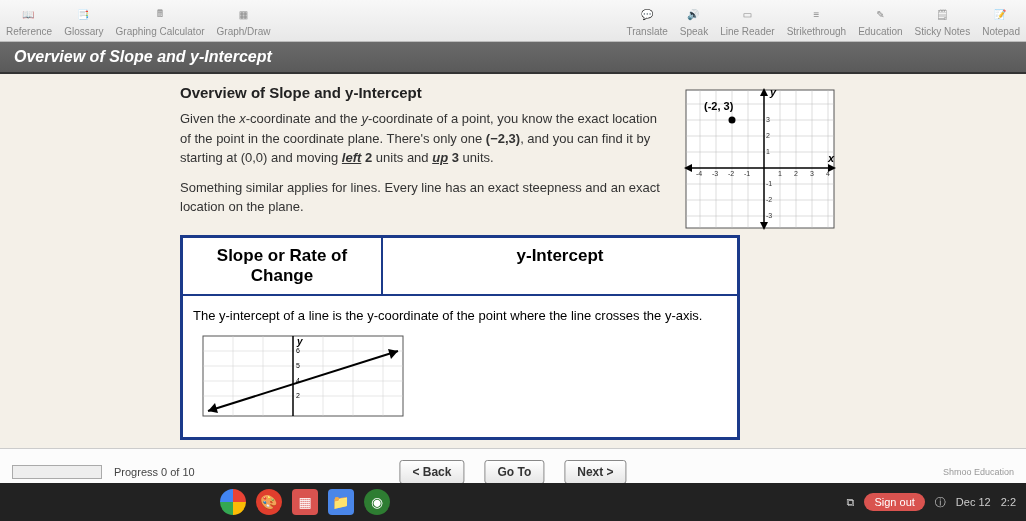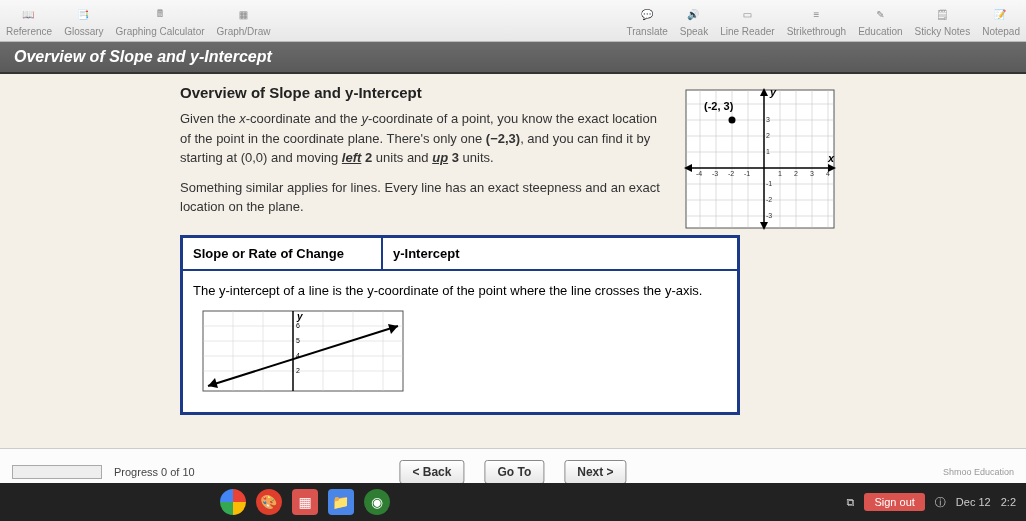--- a/index.html
+++ b/index.html
@@ -67,21 +67,22 @@
   margin-top: 18px;
   border: 2px solid #1b3a8a;
   width: 560px;
   background:#fff;
 }
 .table-block .row { display:flex; }
 .table-block .hcell {
   border:1px solid #1b3a8a;
   padding:8px 10px;
   font-weight:bold;
-  font-size:13px;
+  font-size:17px;
+  text-align:center;
   background:#fff;
 }
 .table-block .cell {
   border:1px solid #1b3a8a;
   padding:10px;
   font-size:13px;
   line-height:1.5;
   vertical-align:top;
 }
 .c1 { width: 200px; }
@@ -117,21 +118,21 @@
   left:0; right:0; bottom:0;
   height:38px;
   background:#222;
   display:flex;
   align-items:center;
   padding:0 10px;
   gap:10px;
 }
 .taskbar .tb-icon { width:26px; height:26px; border-radius:50%; display:flex; align-items:center; justify-content:center; font-size:14px;}
 .taskbar .right { margin-left:auto; display:flex; align-items:center; gap:10px; color:#ccc; font-size:11px;}
-.signout { background:#d9534f; color:#fff; padding:3px 10px; border-radius:3px; font-size:11px;}
+.signout { background:#d9534f; color:#fff; padding:3px 10px; border-radius:9px; font-size:11px;}
 .arrow-sketch {
   width:80px; height:50px;
   margin-top:6px;
 }
 </style>
 </head>
 <body>
 
 <div class="top-toolbar">
   <div class="tool">

